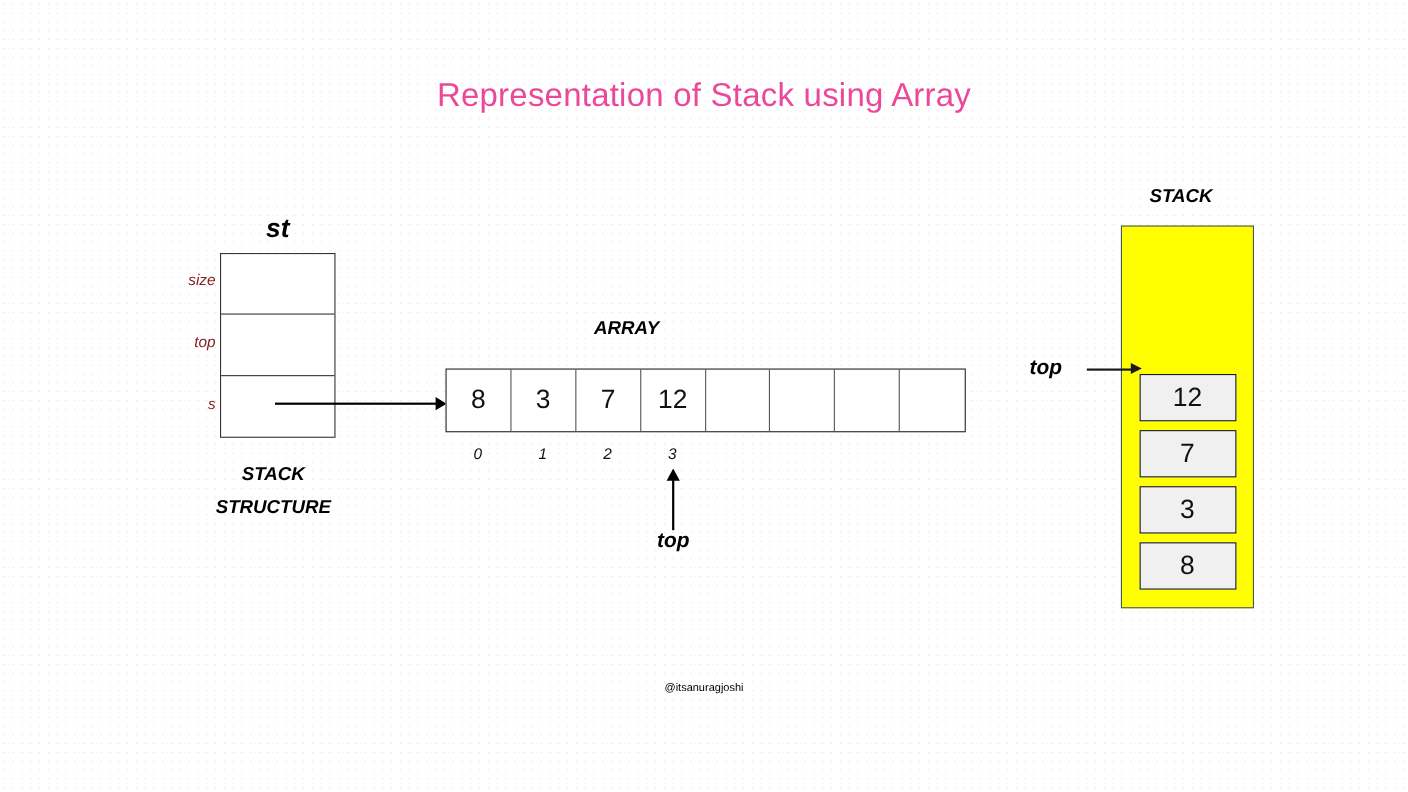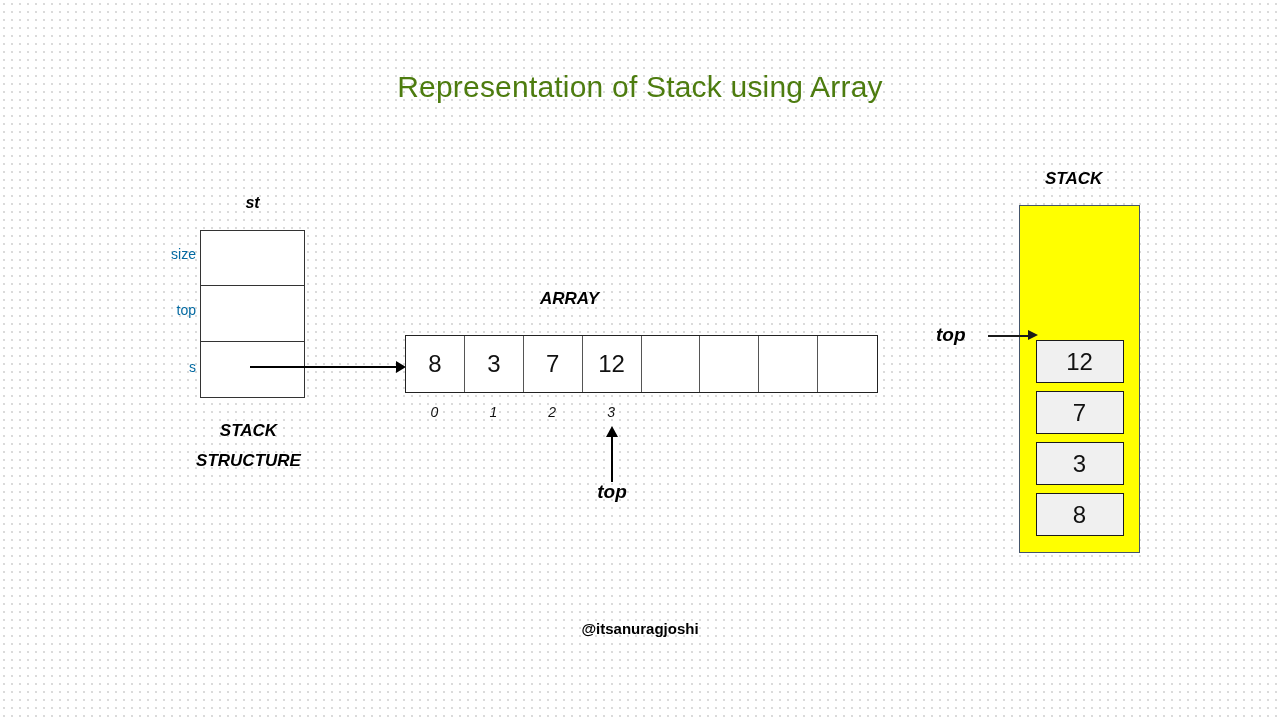--- a/index.html
+++ b/index.html
@@ -23,31 +23,31 @@
   
   #slide-title {
     position: absolute;
     left: 0;
     top: 70px;
     width: 1280px;
     text-align: center;
     font-size: 30px;
     font-weight: 400;
     letter-spacing: 0.2px;
-    color: #4d7c0f;
+    color: #ec4899;
   }
 
   
   #struct-title {
     position: absolute;
     left: 200px;
     top: 194px;
     width: 105px;
     text-align: center;
-    font-size: 16px;
+    font-size: 24px;
     font-weight: bold;
     font-style: italic;
   }
   #struct-box {
     position: absolute;
     left: 200px;
     top: 230px;
     width: 105px;
     height: 168px;
     border: 1.6px solid #333333;
@@ -60,21 +60,22 @@
     border-bottom: 1.6px solid #333333;
   }
   .struct-row.last { border-bottom: none; }
 
   .struct-label {
     position: absolute;
     right: 0;
     width: 48px;
     text-align: right;
     font-size: 14px;
-    color: #0369a1;
+    font-style: italic;
+    color: #7f1d1d;
   }
   #label-size { left: 148px; top: 246px; }
   #label-top  { left: 148px; top: 302px; }
   #label-s    { left: 148px; top: 359px; }
 
   #struct-caption {
     position: absolute;
     left: 176px;
     top: 416px;
     width: 145px;
@@ -247,22 +248,22 @@
     border-left: 10px solid #1a1a1a;
   }
 
   
   #footer-handle {
     position: absolute;
     left: 0;
     top: 620px;
     width: 1280px;
     text-align: center;
-    font-size: 15px;
-    font-weight: bold;
+    font-size: 10px;
+    font-weight: normal;
   }
 </style>
 </head>
 <body>
 
 <div id="slide-title">Representation of Stack using Array</div>
 
 <div id="struct-title">st</div>
 
 <div id="struct-box">

